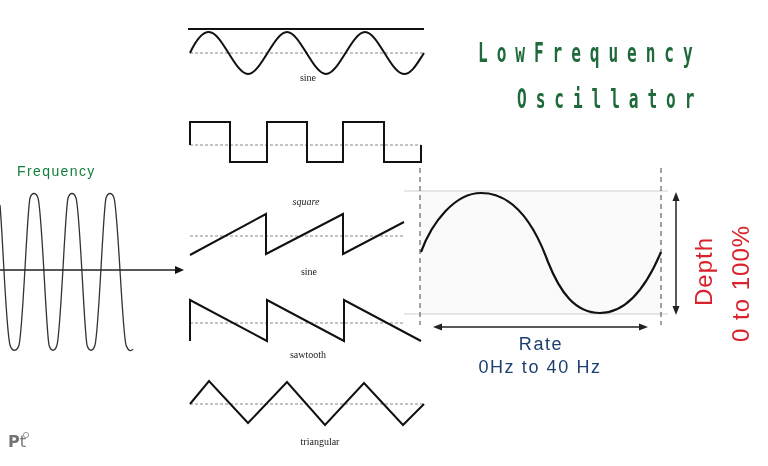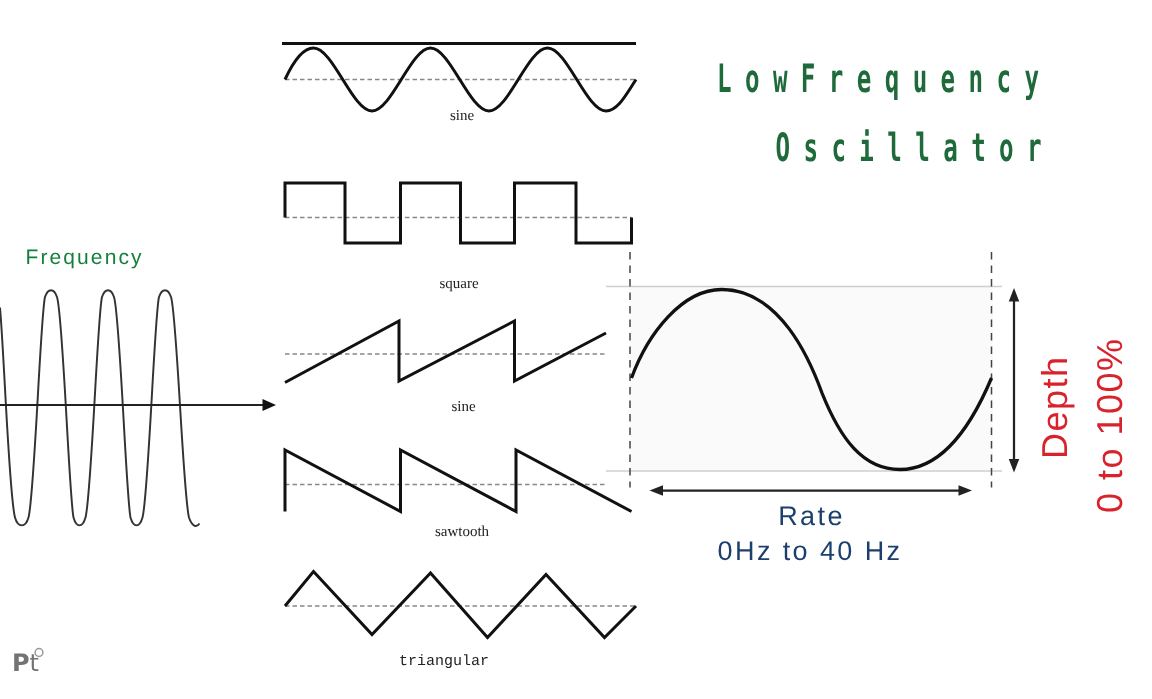--- a/index.html
+++ b/index.html
@@ -76,24 +76,24 @@
 
   <circle cx="26" cy="435" r="2.6" fill="none" stroke="#999" stroke-width="1"></circle>
 </svg>
 
 <div class="title" style="left:478px; top:38px;">LowFrequency</div>
 <div class="title" style="left:517px; top:84px;">Oscillator</div>
 
 <div class="freq-label">Frequency</div>
 
 <div class="wave-label" style="left:308px; top:72px;">sine</div>
-<div class="wave-label" style="left:306px; top:184px;">square</div>
+<div class="wave-label" style="left:306px; top:196px;font-style:italic;">square</div>
 <div class="wave-label" style="left:309px; top:266px;">sine</div>
 <div class="wave-label" style="left:308px; top:349px;">sawtooth</div>
-<div class="wave-label" style="left:296px; top:436px;font-family:Liberation Mono, monospace;">triangular</div>
+<div class="wave-label" style="left:320px; top:436px;">triangular</div>
 
 <div class="rate-label" style="left:541px; top:334px;">Rate</div>
 <div class="rate-label" style="left:540px; top:357px;">0Hz to 40 Hz</div>
 
 <div class="depth-label" style="left:690px; top:306px;">Depth</div>
 <div class="depth-label" style="left:727px; top:342px;">0 to 100%</div>
 
 <div class="logo"><span>P</span><span class="t">t</span></div>
 
 </body></html>

